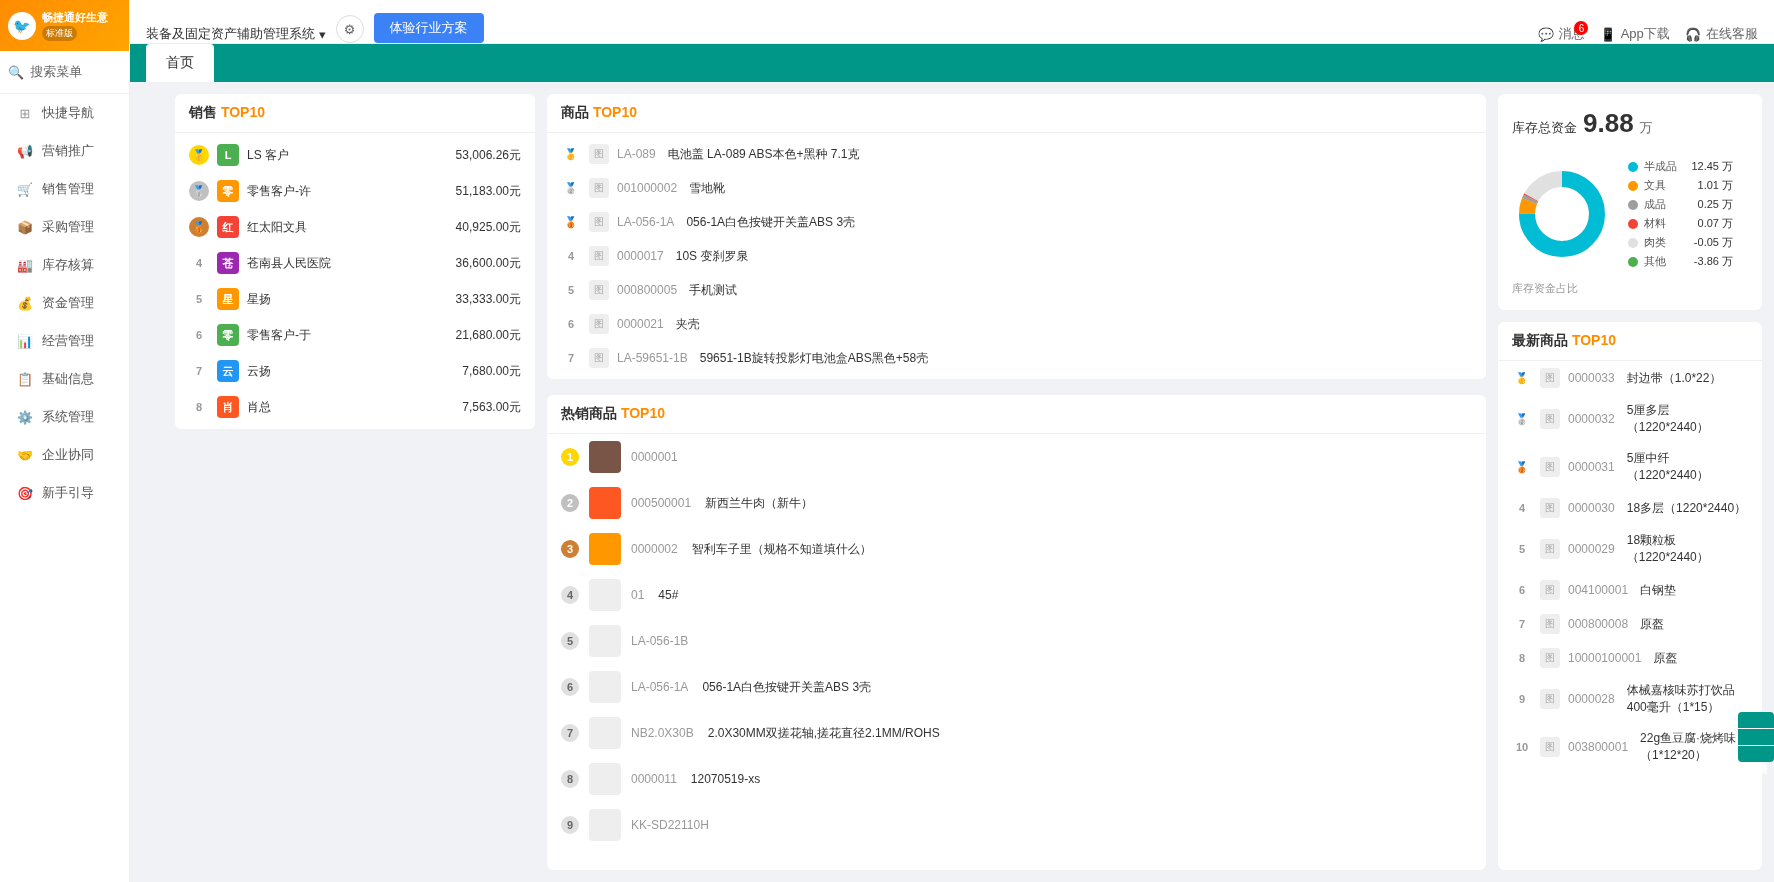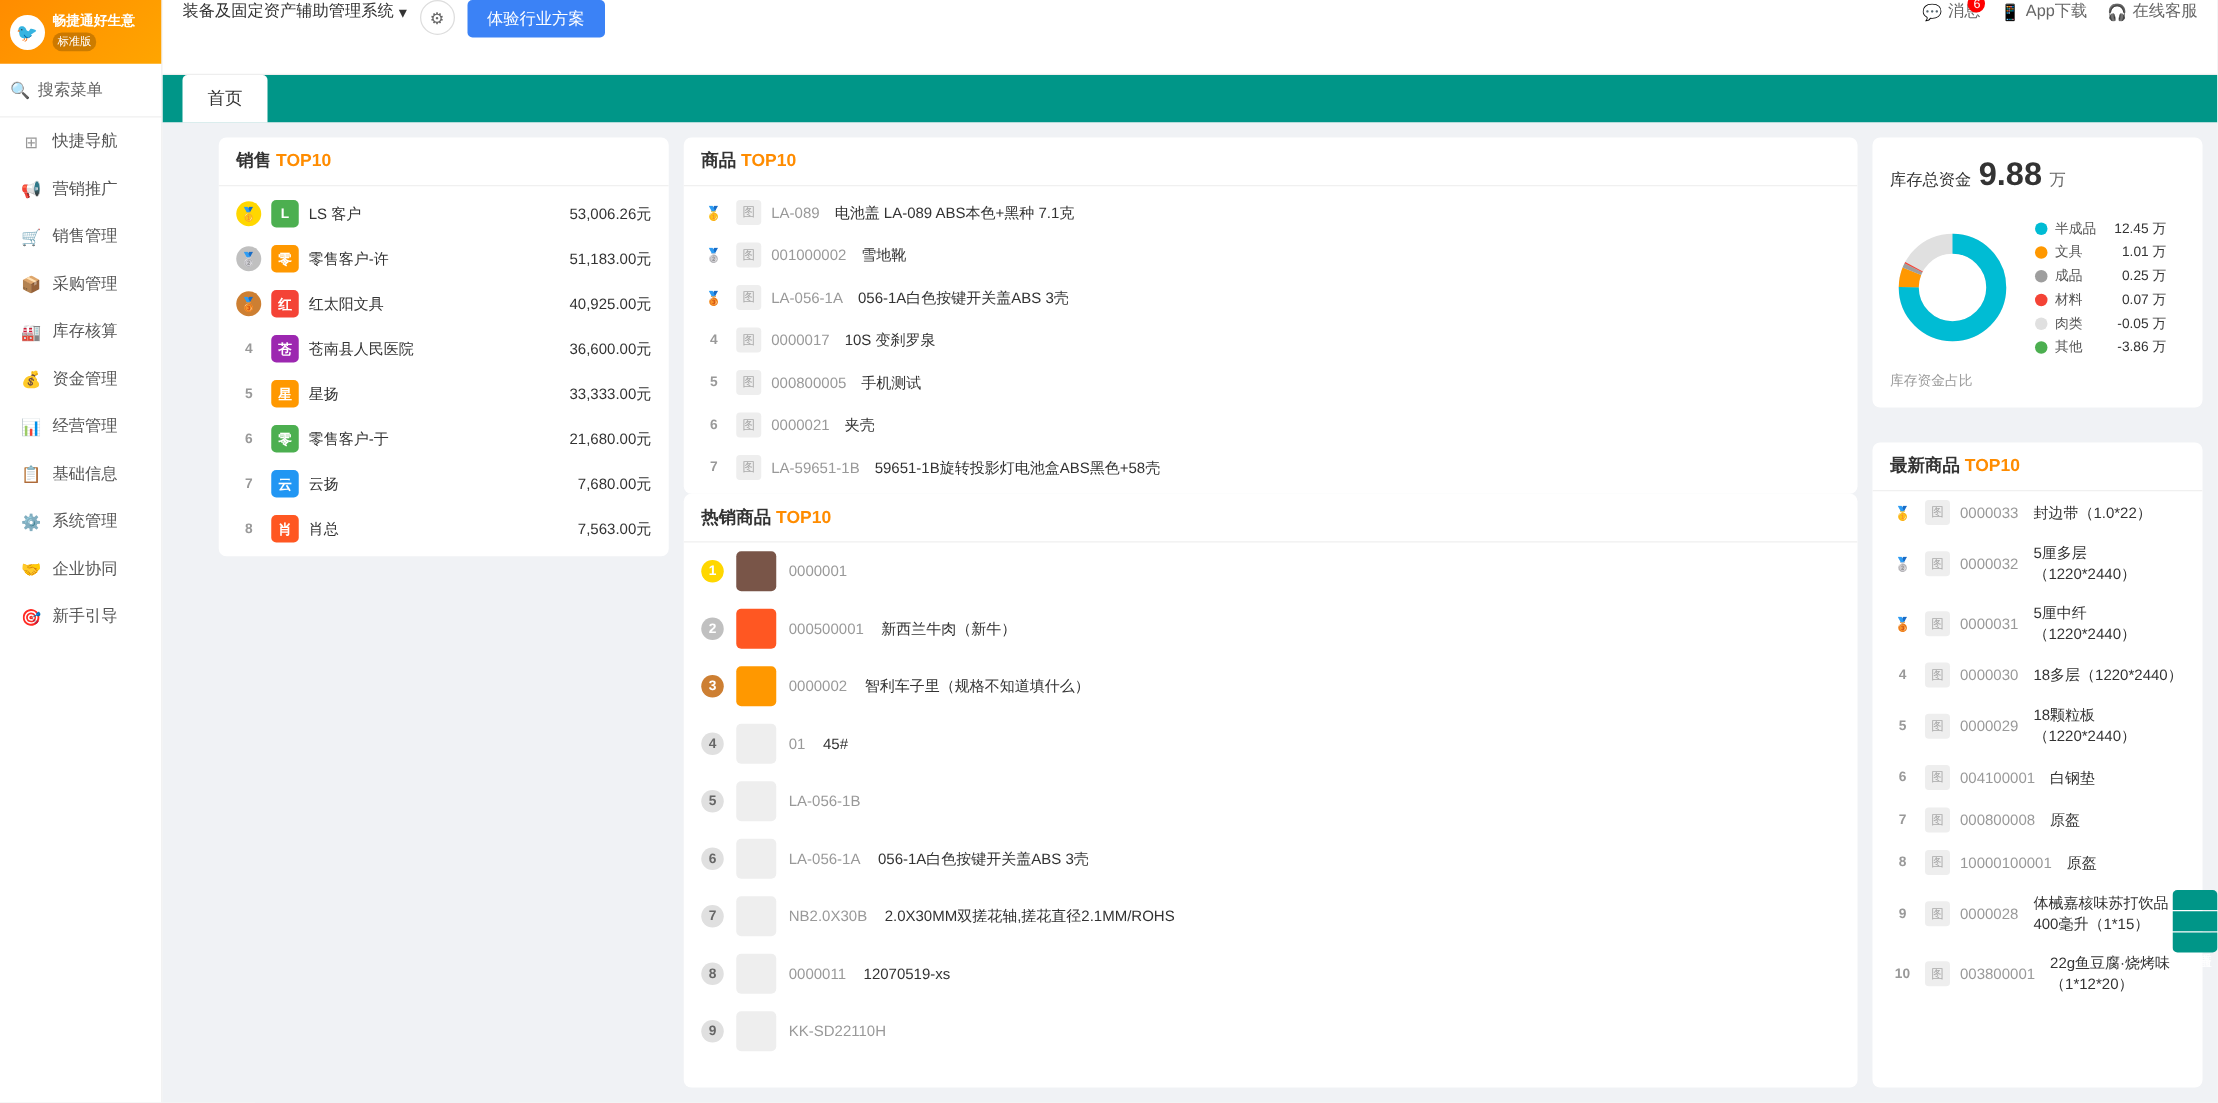--- a/index.html
+++ b/index.html
@@ -68,23 +68,23 @@
     .main-wrapper {
       flex: 1;
       display: flex;
       flex-direction: column;
       overflow: hidden;
     }
 
     
     .topbar {
       background: #fff;
-      height: 60px;
-      display: flex;
-      align-items: flex-start;
+      height: 44px;
+      display: flex;
+      align-items: flex-end;
       padding: 0 16px;
       border-bottom: 1px solid #eee;
       gap: 10px;
     }
     .topbar-system {
       display: flex;
       align-items: center;
       gap: 6px;
       font-size: 13px;
       color: #333;
@@ -187,28 +187,28 @@
       width: 360px;
       flex-shrink: 0;
       display: flex;
       flex-direction: column;
       gap: 12px;
     }
     .col-mid {
       flex: 1;
       display: flex;
       flex-direction: column;
-      gap: 0;
+      gap: 16px;
     }
     .col-right {
       width: 264px;
       flex-shrink: 0;
       display: flex;
       flex-direction: column;
-      gap: 28px;
+      gap: 12px;
     }
 
     .card {
       background: #fff;
       border-radius: 6px;
       overflow: hidden;
     }
 
     .card-header {
       padding: 10px 14px;

